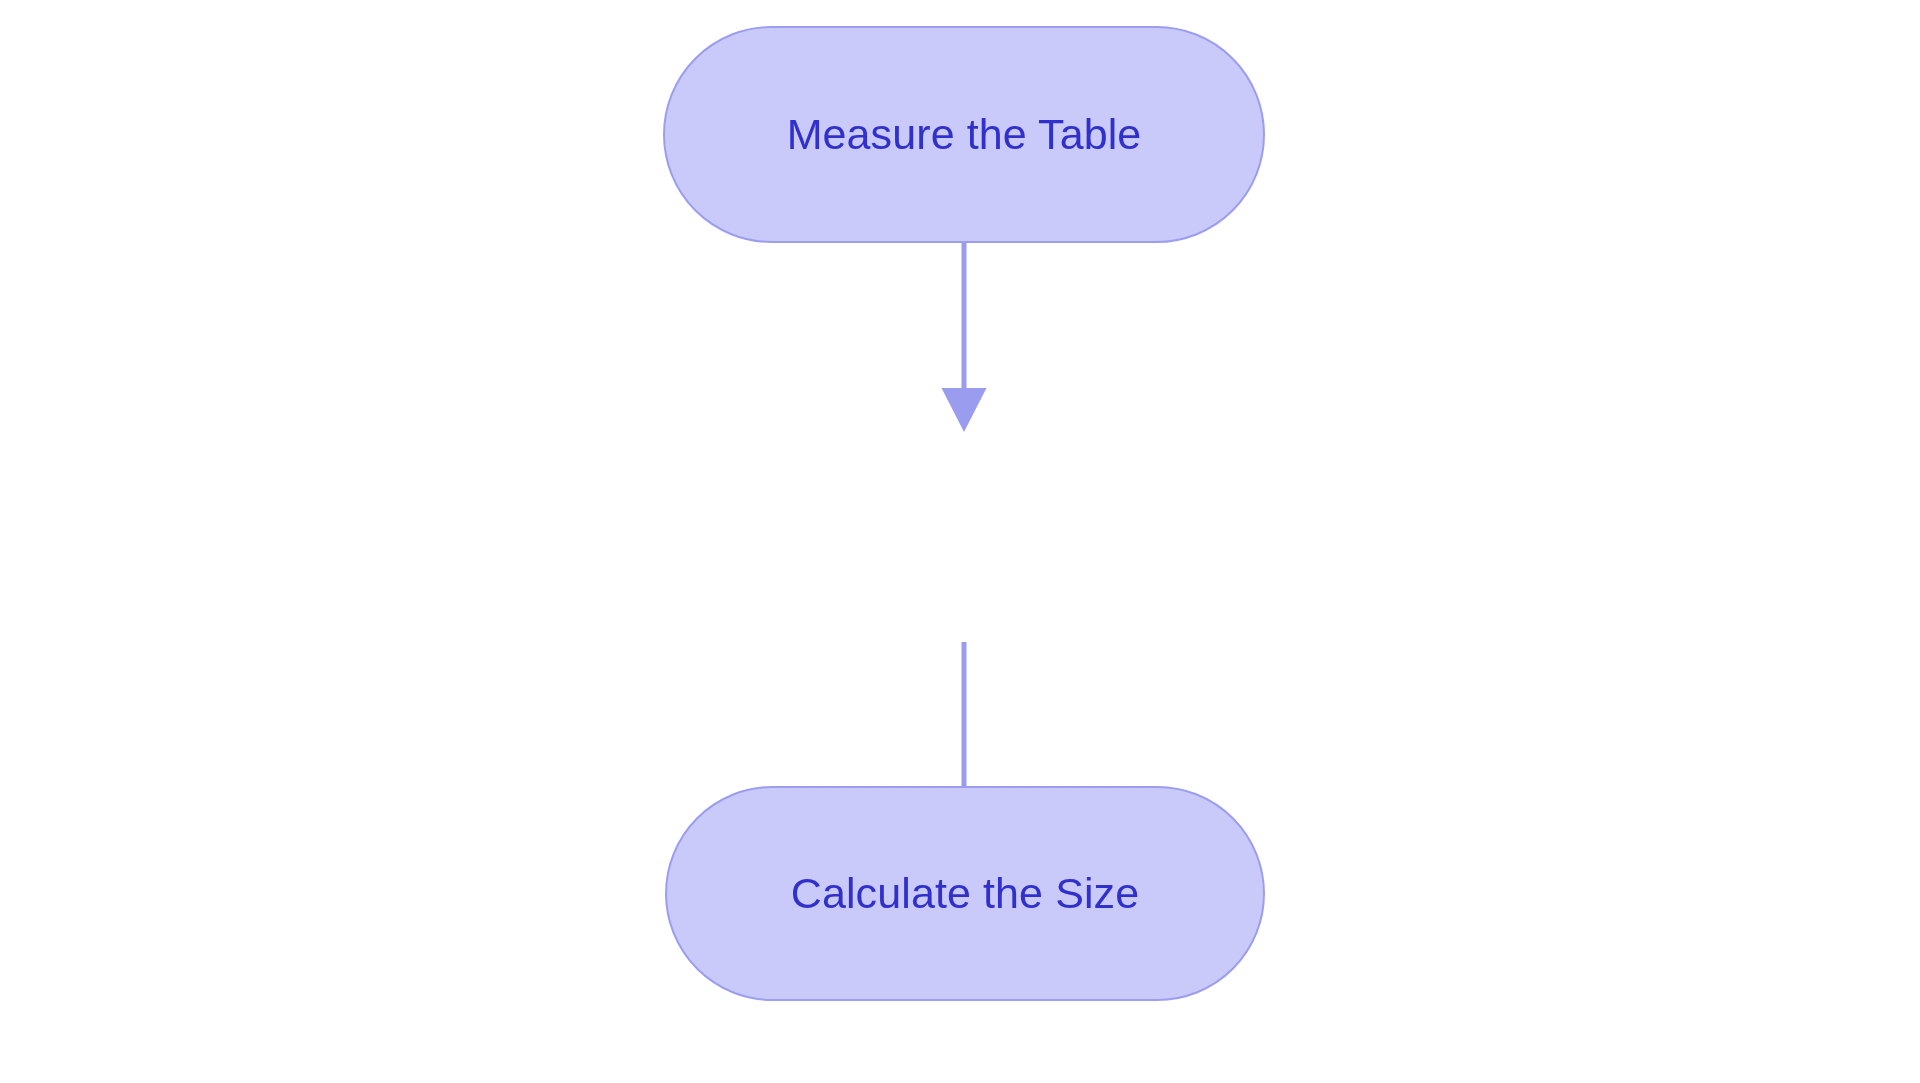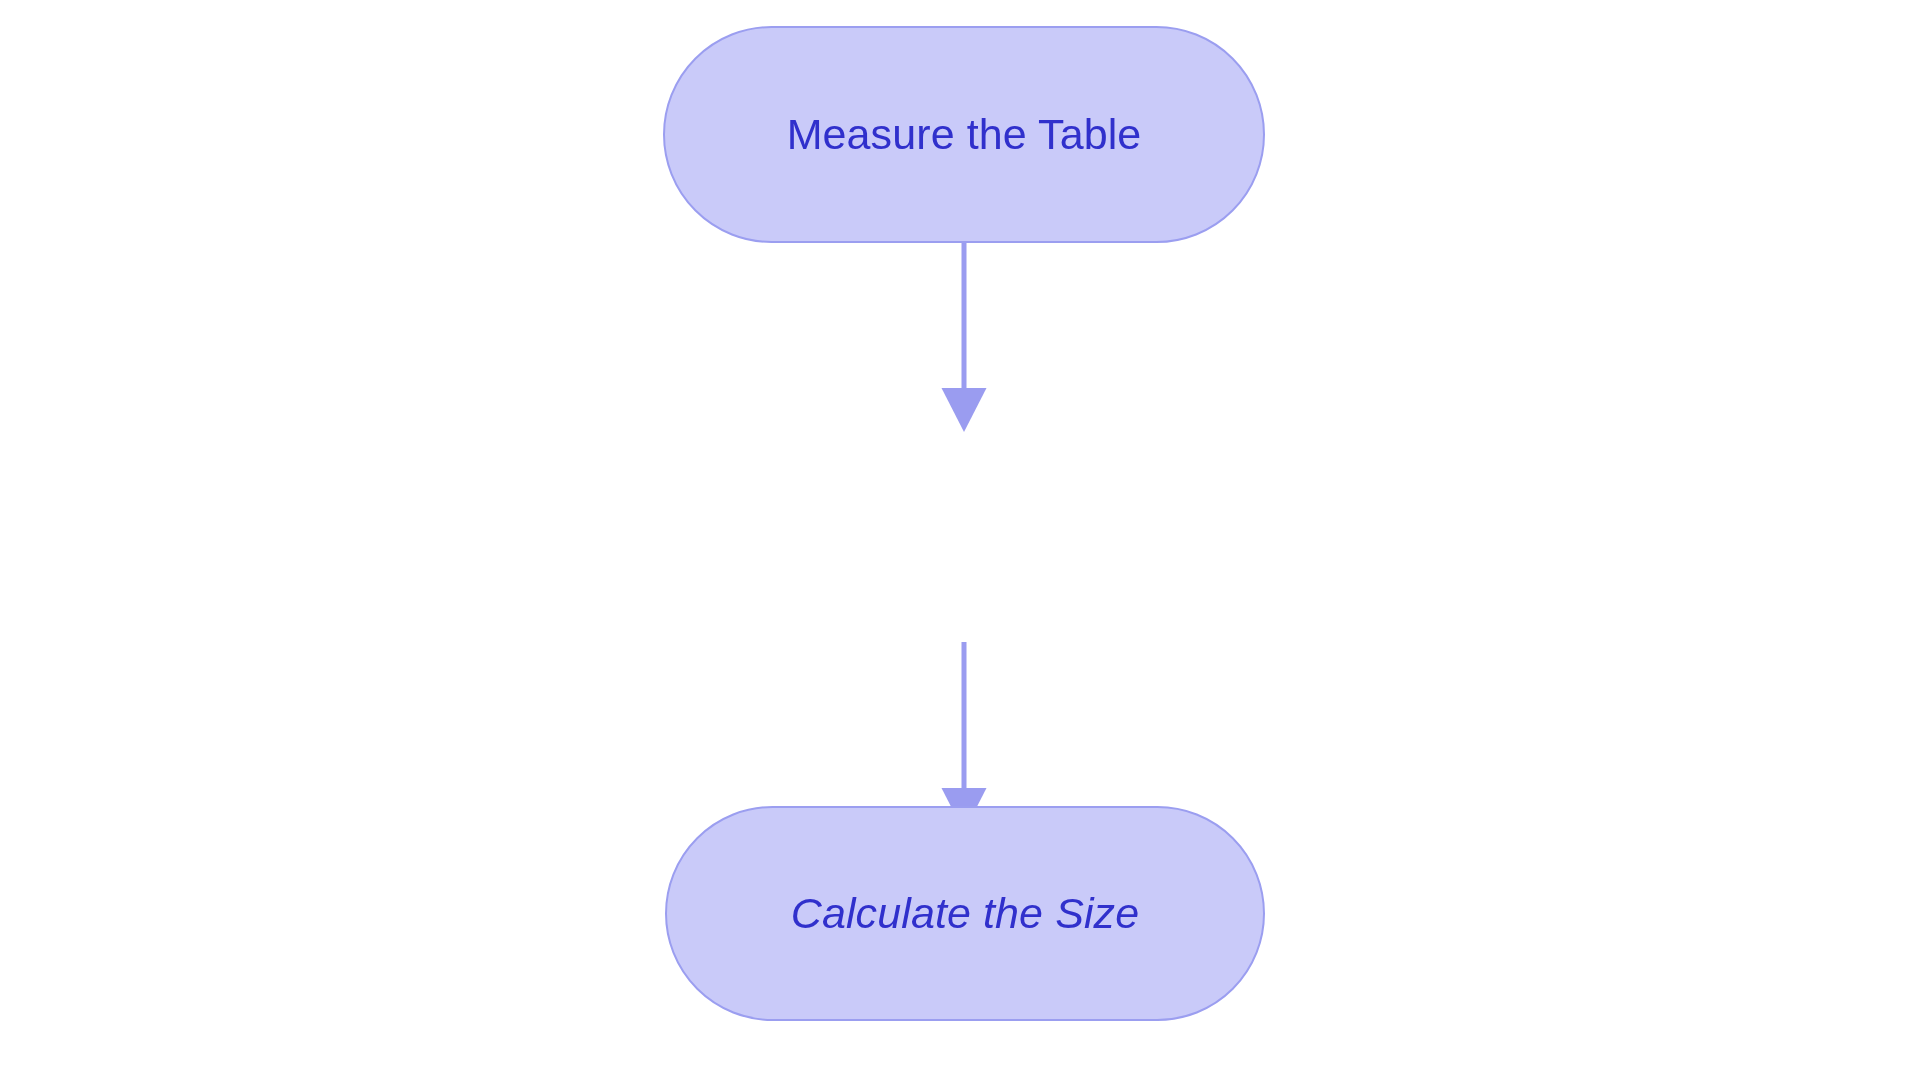--- a/index.html
+++ b/index.html
@@ -56,24 +56,23 @@
     height: 217px;
   }
   #node-determine-the-hang {
     left: 642px;
     top: 435px;
     width: 643px;
     height: 207px;
   }
   #node-calculate-the-size {
     left: 665px;
-    top: 806px;
+    top: 786px;
     width: 600px;
     height: 215px;
-    font-style: italic;
   }
 </style>
 </head>
 <body>
 
 <div id="flowchart-canvas">
 
   <svg id="edge-layer" viewBox="0 0 1920 1083" width="1920" height="1083" xmlns="http://www.w3.org/2000/svg">
     <g>
       <line x1="964" y1="243" x2="964" y2="390" stroke="#9a9cf0" stroke-width="5"></line>

